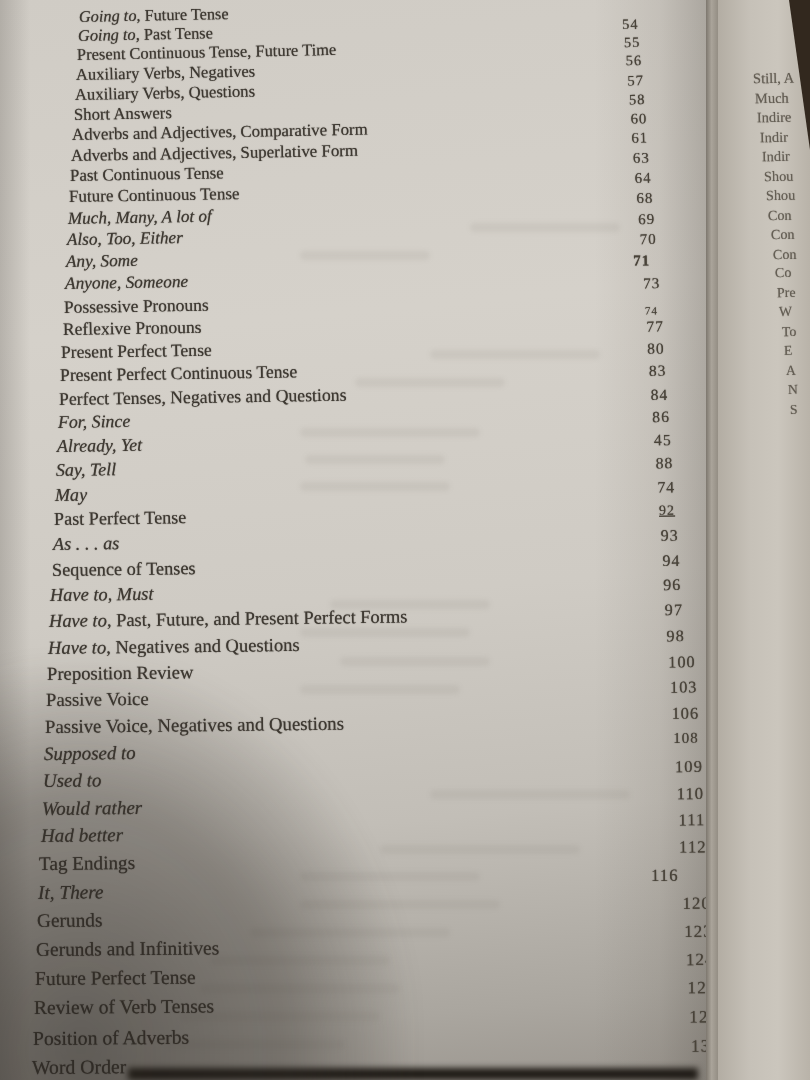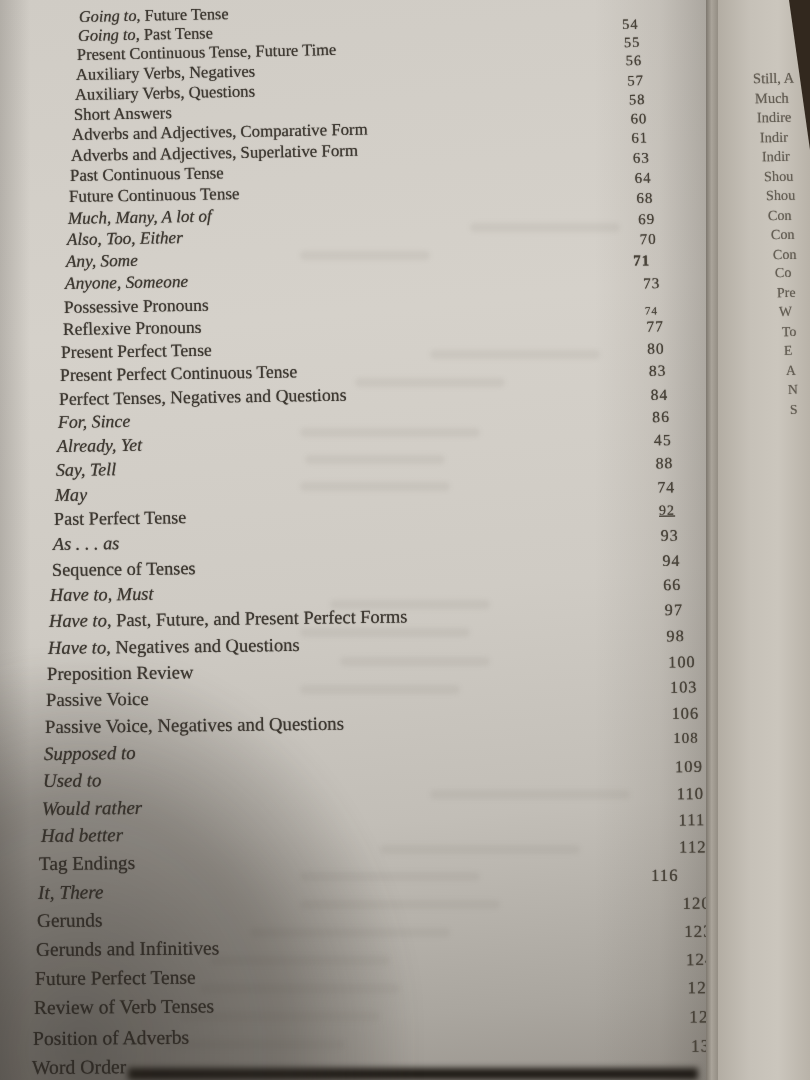--- a/index.html
+++ b/index.html
@@ -89,21 +89,21 @@
         <div class="row" style="top: 342.168px; left: 61.4px; font-size: 17.58px; transform: rotate(-0.894deg);"><span class="t">Present Perfect Tense</span><span class="n" style="left: 586.2px; top: 7.2px; font-size: 15.42px;">80</span></div>
         <div class="row" style="top: 365.292px; left: 60.3px; font-size: 17.66px; transform: rotate(-0.878deg);"><span class="t">Present Perfect Continuous Tense</span><span class="n" style="left: 588.9px; top: 6.4px; font-size: 15.49px;">83</span></div>
         <div class="row" style="top: 388.672px; left: 59.2px; font-size: 17.74px; transform: rotate(-0.862deg);"><span class="t">Perfect Tenses, Negatives and Questions</span><span class="n" style="left: 591.6px; top: 5.6px; font-size: 15.56px;">84</span></div>
         <div class="row" style="top: 412.308px; left: 58.1px; font-size: 17.82px; transform: rotate(-0.846deg);"><span class="t"><em>For, Since</em></span><span class="n" style="left: 594.3px; top: 4.8px; font-size: 15.63px;">86</span></div>
         <div class="row" style="top: 436.2px; left: 57px; font-size: 17.9px; transform: rotate(-0.83deg);"><span class="t"><em>Already, Yet</em></span><span class="n" style="left: 597px; top: 4px; font-size: 15.7px;">45</span></div>
         <div class="row" style="top: 460.348px; left: 55.9px; font-size: 17.98px; transform: rotate(-0.814deg);"><span class="t"><em>Say, Tell</em></span><span class="n" style="left: 599.7px; top: 3.2px; font-size: 15.77px;">88</span></div>
         <div class="row" style="top: 484.752px; left: 54.8px; font-size: 18.06px; transform: rotate(-0.798deg);"><span class="t"><em>May</em></span><span class="n" style="left: 602.4px; top: 2.4px; font-size: 15.84px;">74</span></div>
         <div class="row" style="top: 509.412px; left: 53.7px; font-size: 18.14px; transform: rotate(-0.782deg);"><span class="t">Past Perfect Tense</span><span class="n" style="left: 605.1px; top: 1.6px; font-size: 14px; text-decoration: underline;">92</span></div>
         <div class="row" style="top: 534.328px; left: 52.6px; font-size: 18.22px; transform: rotate(-0.766deg);"><span class="t"><em>As . . . as</em></span><span class="n" style="left: 607.8px; top: 0.8px; font-size: 15.98px;">93</span></div>
         <div class="row" style="top: 559.5px; left: 51.5px; font-size: 18.3px; transform: rotate(-0.75deg);"><span class="t">Sequence of Tenses</span><span class="n" style="left: 610.5px; top: 0px; font-size: 16.05px;">94</span></div>
-        <div class="row" style="top: 584.928px; left: 50.4px; font-size: 18.38px; transform: rotate(-0.734deg);"><span class="t"><em>Have to, Must</em></span><span class="n" style="left: 613.2px; top: -0.8px; font-size: 16.12px;">66</span></div>
+        <div class="row" style="top: 584.928px; left: 50.4px; font-size: 18.38px; transform: rotate(-0.734deg);"><span class="t"><em>Have to, Must</em></span><span class="n" style="left: 613.2px; top: -0.8px; font-size: 16.12px;">96</span></div>
         <div class="row" style="top: 610.612px; left: 49.3px; font-size: 18.46px; transform: rotate(-0.718deg);"><span class="t"><em>Have to,</em> Past, Future, and Present Perfect Forms</span><span class="n" style="left: 615.9px; top: -1.6px; font-size: 16.19px;">97</span></div>
         <div class="row" style="top: 636.552px; left: 48.2px; font-size: 18.54px; transform: rotate(-0.702deg);"><span class="t"><em>Have to,</em> Negatives and Questions</span><span class="n" style="left: 618.6px; top: -2.4px; font-size: 16.26px;">98</span></div>
         <div class="row" style="top: 662.748px; left: 47.1px; font-size: 18.62px; transform: rotate(-0.686deg);"><span class="t">Preposition Review</span><span class="n" style="left: 621.3px; top: -3.2px; font-size: 16.33px;">100</span></div>
         <div class="row" style="top: 689.2px; left: 46px; font-size: 18.7px; transform: rotate(-0.67deg);"><span class="t">Passive Voice</span><span class="n" style="left: 624px; top: -4px; font-size: 16.4px;">103</span></div>
         <div class="row" style="top: 715.908px; left: 44.9px; font-size: 18.78px; transform: rotate(-0.654deg);"><span class="t">Passive Voice, Negatives and Questions</span><span class="n" style="left: 626.7px; top: -4.8px; font-size: 16.47px;">106</span></div>
         <div class="row" style="top: 742.872px; left: 43.8px; font-size: 18.86px; transform: rotate(-0.638deg);"><span class="t"><em>Supposed to</em></span><span class="n" style="left: 629.4px; top: -5.6px; font-size: 15px;">108</span></div>
         <div class="row" style="top: 770.092px; left: 42.7px; font-size: 18.94px; transform: rotate(-0.622deg);"><span class="t"><em>Used to</em></span><span class="n" style="left: 632.1px; top: -6.4px; font-size: 16.61px;">109</span></div>
         <div class="row" style="top: 797.568px; left: 41.6px; font-size: 19.02px; transform: rotate(-0.606deg);"><span class="t"><em>Would rather</em></span><span class="n" style="left: 634.8px; top: -7.2px; font-size: 16.68px;">110</span></div>
         <div class="row" style="top: 825.3px; left: 40.5px; font-size: 19.1px; transform: rotate(-0.59deg);"><span class="t"><em>Had better</em></span><span class="n" style="left: 637.5px; top: -8px; font-size: 16.75px;">111</span></div>
         <div class="row" style="top: 853.288px; left: 39.4px; font-size: 19.18px; transform: rotate(-0.574deg);"><span class="t">Tag Endings</span><span class="n" style="left: 640.2px; top: -8.8px; font-size: 16.82px;">112</span></div>

